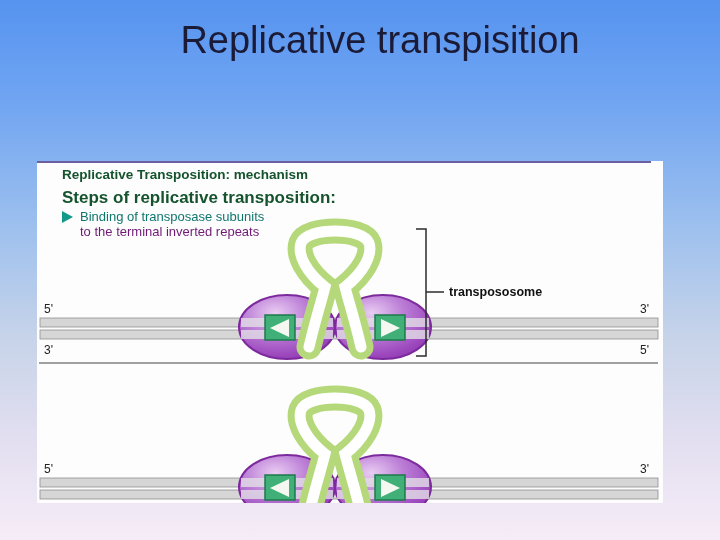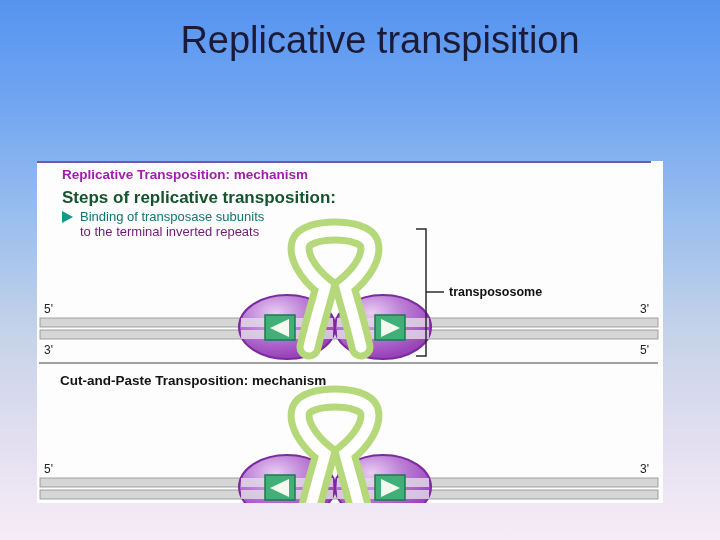--- a/index.html
+++ b/index.html
@@ -14,21 +14,21 @@
     color:#1b1b38;
     padding-left:20px;
   }
   .figure{
     position:absolute;left:37px;top:161px;width:626px;height:342px;
     background:#fdfdfd;overflow:hidden;
   }
   .toprule{position:absolute;left:0;top:0;width:614px;height:2px;background:#6b5fa0;z-index:2;}
   .figure svg{position:absolute;left:0;top:0;z-index:0;}
   .overlay{position:absolute;z-index:1;white-space:nowrap;}
-  .s1head{left:25px;top:6px;font-size:13.5px;font-weight:bold;color:#a21caf;}
+  .s1head{left:25px;top:6px;font-size:13.5px;font-weight:bold;color:#14532d;}
   .s1sub{left:25px;top:27px;font-size:17px;font-weight:bold;color:#14532d;}
   .bullet{display:flex;align-items:center;gap:7px;font-size:13px;color:#0f766e;}
   .b1{left:25px;top:48px;}
   .b1b{left:43px;top:63px;font-size:13px;color:#701a75;}
   .b2{left:25px;top:82px;}
   .tri{width:0;height:0;border-left:11px solid #12998a;border-top:6.5px solid transparent;border-bottom:6.5px solid transparent;}
   .s2head{left:23px;top:212px;font-size:13.5px;font-weight:bold;color:#141414;}
   text{font-family:"Liberation Sans",sans-serif;}
   .endlabel{font-size:12px;fill:#222;}
   .bracketlabel{font-size:12.5px;font-weight:bold;fill:#111;}
@@ -47,21 +47,20 @@
 
     <div class="overlay s1head">Replicative Transposition: mechanism</div>
     <div class="overlay s1sub">Steps of replicative transposition:</div>
 
     <div class="overlay bullet b1">
       <span class="tri"></span>
       <span>Binding of transposase subunits</span>
     </div>
     <div class="overlay b1b">to the terminal inverted repeats</div>
 
-    <div class="overlay s2head">Cut-and-Paste Transposition: mechanism</div>
 
     <svg width="626" height="342" viewBox="0 0 626 342">
       <defs>
         <radialGradient id="ovalGrad" cx="38%" cy="28%" r="85%">
           <stop offset="0%" stop-color="#e9cdf2"></stop>
           <stop offset="40%" stop-color="#bb7dd6"></stop>
           <stop offset="78%" stop-color="#9c48bd"></stop>
           <stop offset="100%" stop-color="#8a32ab"></stop>
         </radialGradient>
       </defs>

